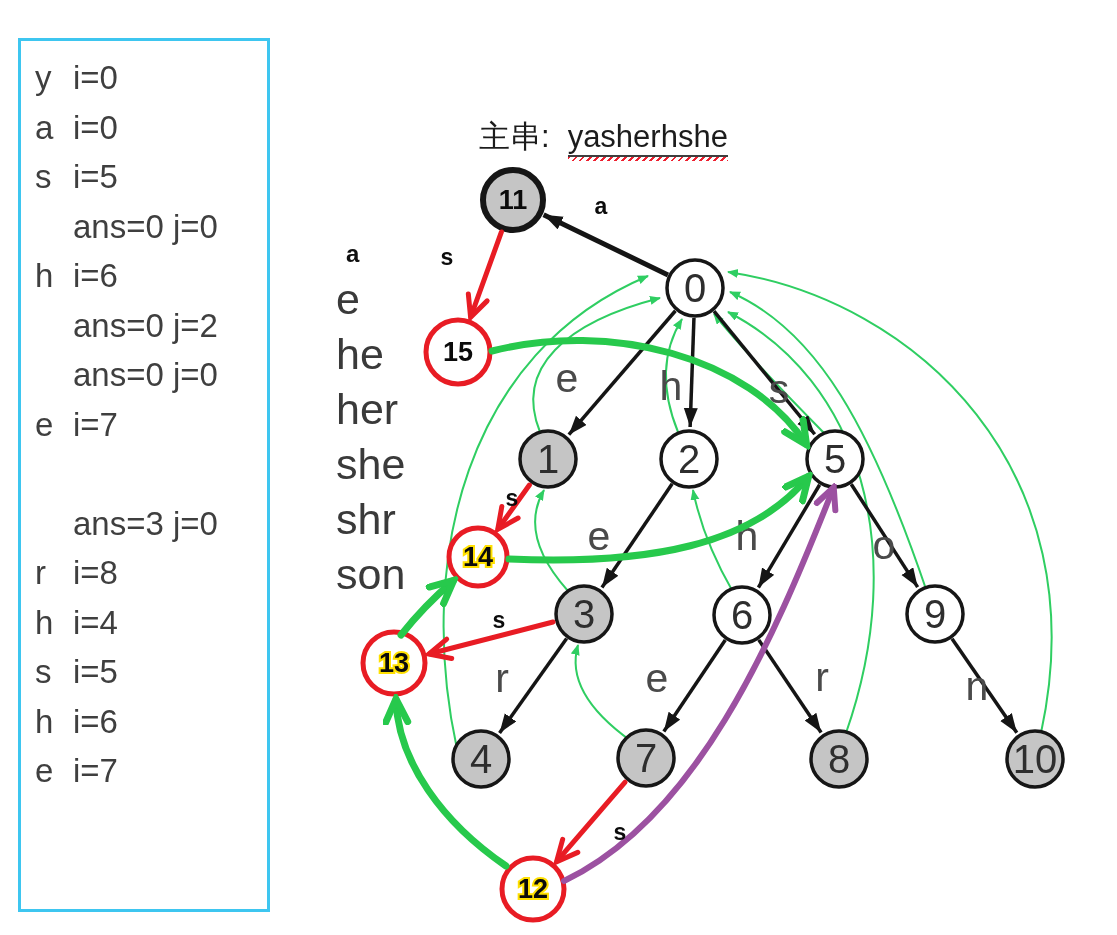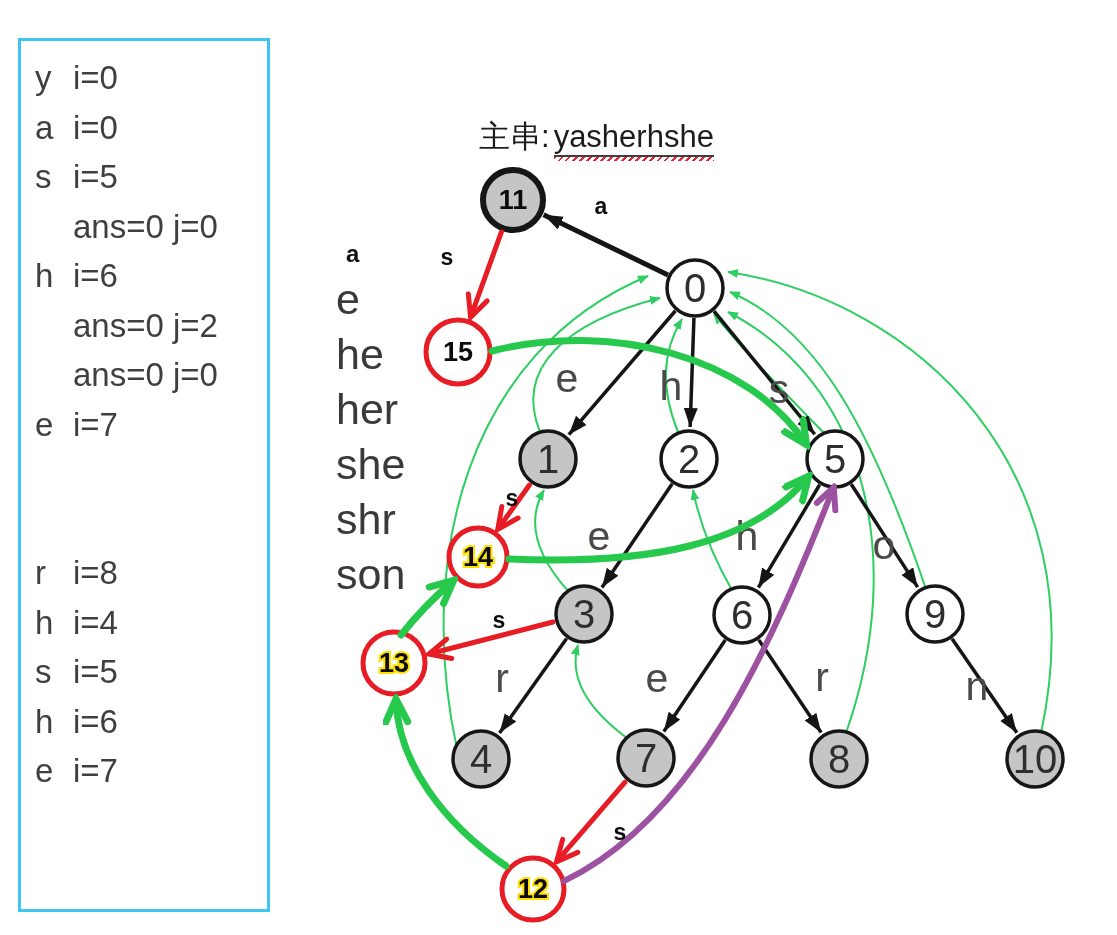--- a/index.html
+++ b/index.html
@@ -14,21 +14,21 @@
     background:#fff;
   }
   .trace-line { display:flex; height:49.5px; line-height:49.5px; font-size:33px; color:#3f3f3f; white-space:nowrap; }
   .trace-ch { width:38px; flex:none; }
   
   #pattern-list { position:absolute; left:336px; top:236px; }
   .pattern-item { font-size:43px; line-height:55px; color:#3a3a3a; }
   .pattern-item:first-child { font-size:24px; line-height:36px; font-weight:bold; color:#101010; padding-left:10px; }
   
   #main-title { position:absolute; left:479px; top:116px; font-size:31px; color:#1c1c1c; white-space:nowrap; }
-  #title-string { position:relative; border-bottom:2px solid #3f3f3f; padding-bottom:1px; margin-left:4px; }
+  #title-string { position:relative; border-bottom:2px solid #3f3f3f; padding-bottom:1px; margin-left:18px; }
   #title-string::after {
     content:""; position:absolute; left:0; right:0; bottom:-6px; height:4px;
     background:repeating-linear-gradient(135deg,#ee2030,#ee2030 2px,transparent 2px,transparent 5px);
   }
   
   #graph-svg { position:absolute; left:0; top:0; }
   .fail-link   { stroke:#2fce62; stroke-width:2; fill:none; }
   .tree-edge   { stroke:#151515; stroke-width:3.5; fill:none; }
   .tree-edge.bold { stroke-width:5; }
   .step-arrow  { stroke:#e81c24; stroke-width:5; fill:none; stroke-linecap:round; }
@@ -78,20 +78,21 @@
     </div>
     <div class="trace-line">
       <span class="trace-ch">e</span>
       <span class="trace-text">i=7</span>
     </div>
     <div class="trace-line">
       <span class="trace-ch"></span>
     </div>
     <div class="trace-line">
       <span class="trace-ch"></span>
+      <span class="trace-text">ans=3 j=0</span>
     </div>
     <div class="trace-line">
       <span class="trace-ch">r</span>
       <span class="trace-text">i=8</span>
     </div>
     <div class="trace-line">
       <span class="trace-ch">h</span>
       <span class="trace-text">i=4</span>
     </div>
     <div class="trace-line">

